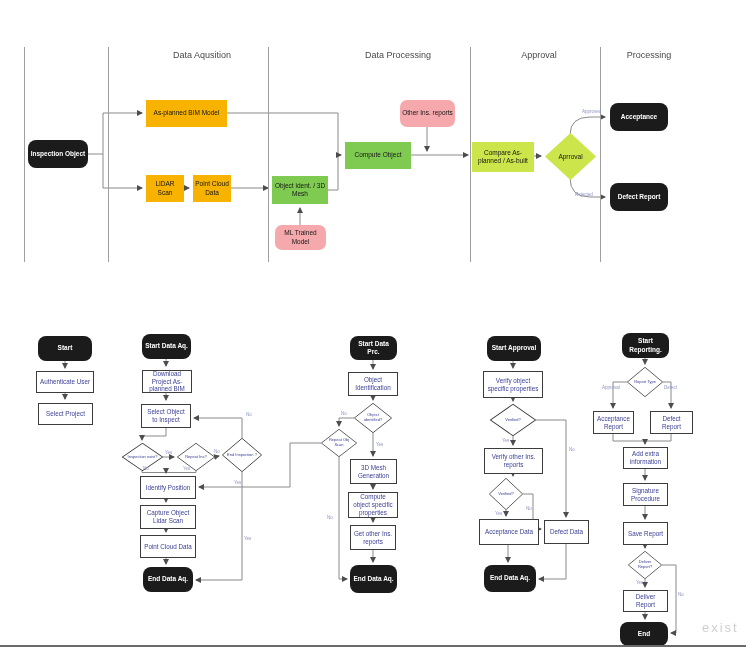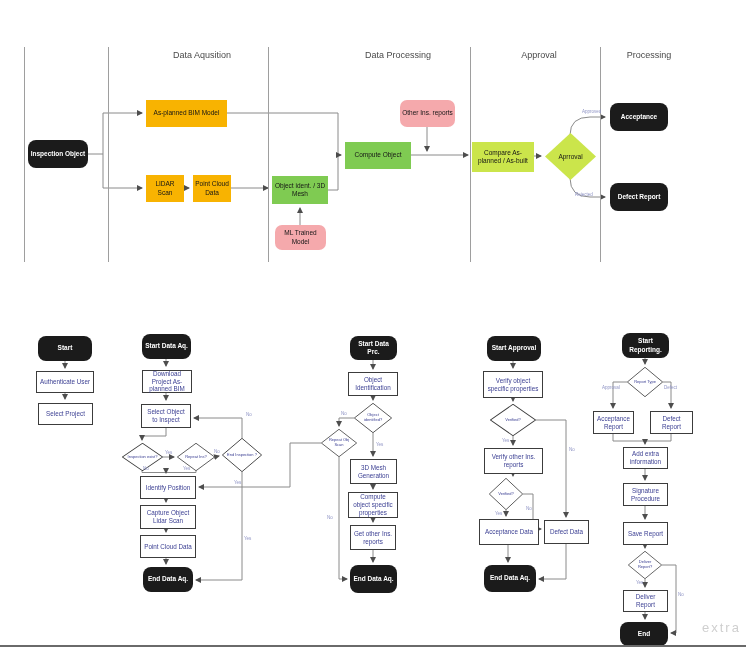--- a/index.html
+++ b/index.html
@@ -246,15 +246,15 @@
     <span class="dtext">Deliver Report?</span>
   </div>
   <div class="node wbox" style="left:623px;top:590px;width:45px;height:22px;">Deliver Report</div>
   <div class="node terminal" style="left:620px;top:622px;width:48px;height:24px;">End</div>
 
   <span class="elabel" style="left:602px;top:385px;">Approval</span>
   <span class="elabel" style="left:664px;top:385px;">Defect</span>
   <span class="elabel" style="left:636px;top:580px;">Yes</span>
   <span class="elabel" style="left:678px;top:592px;">No</span>
 
-  <span class="wm">extra</span>
+  <span class="wm">exist</span>
   <div class="bottom-rule"></div>
 </div>
 
 </body></html>

